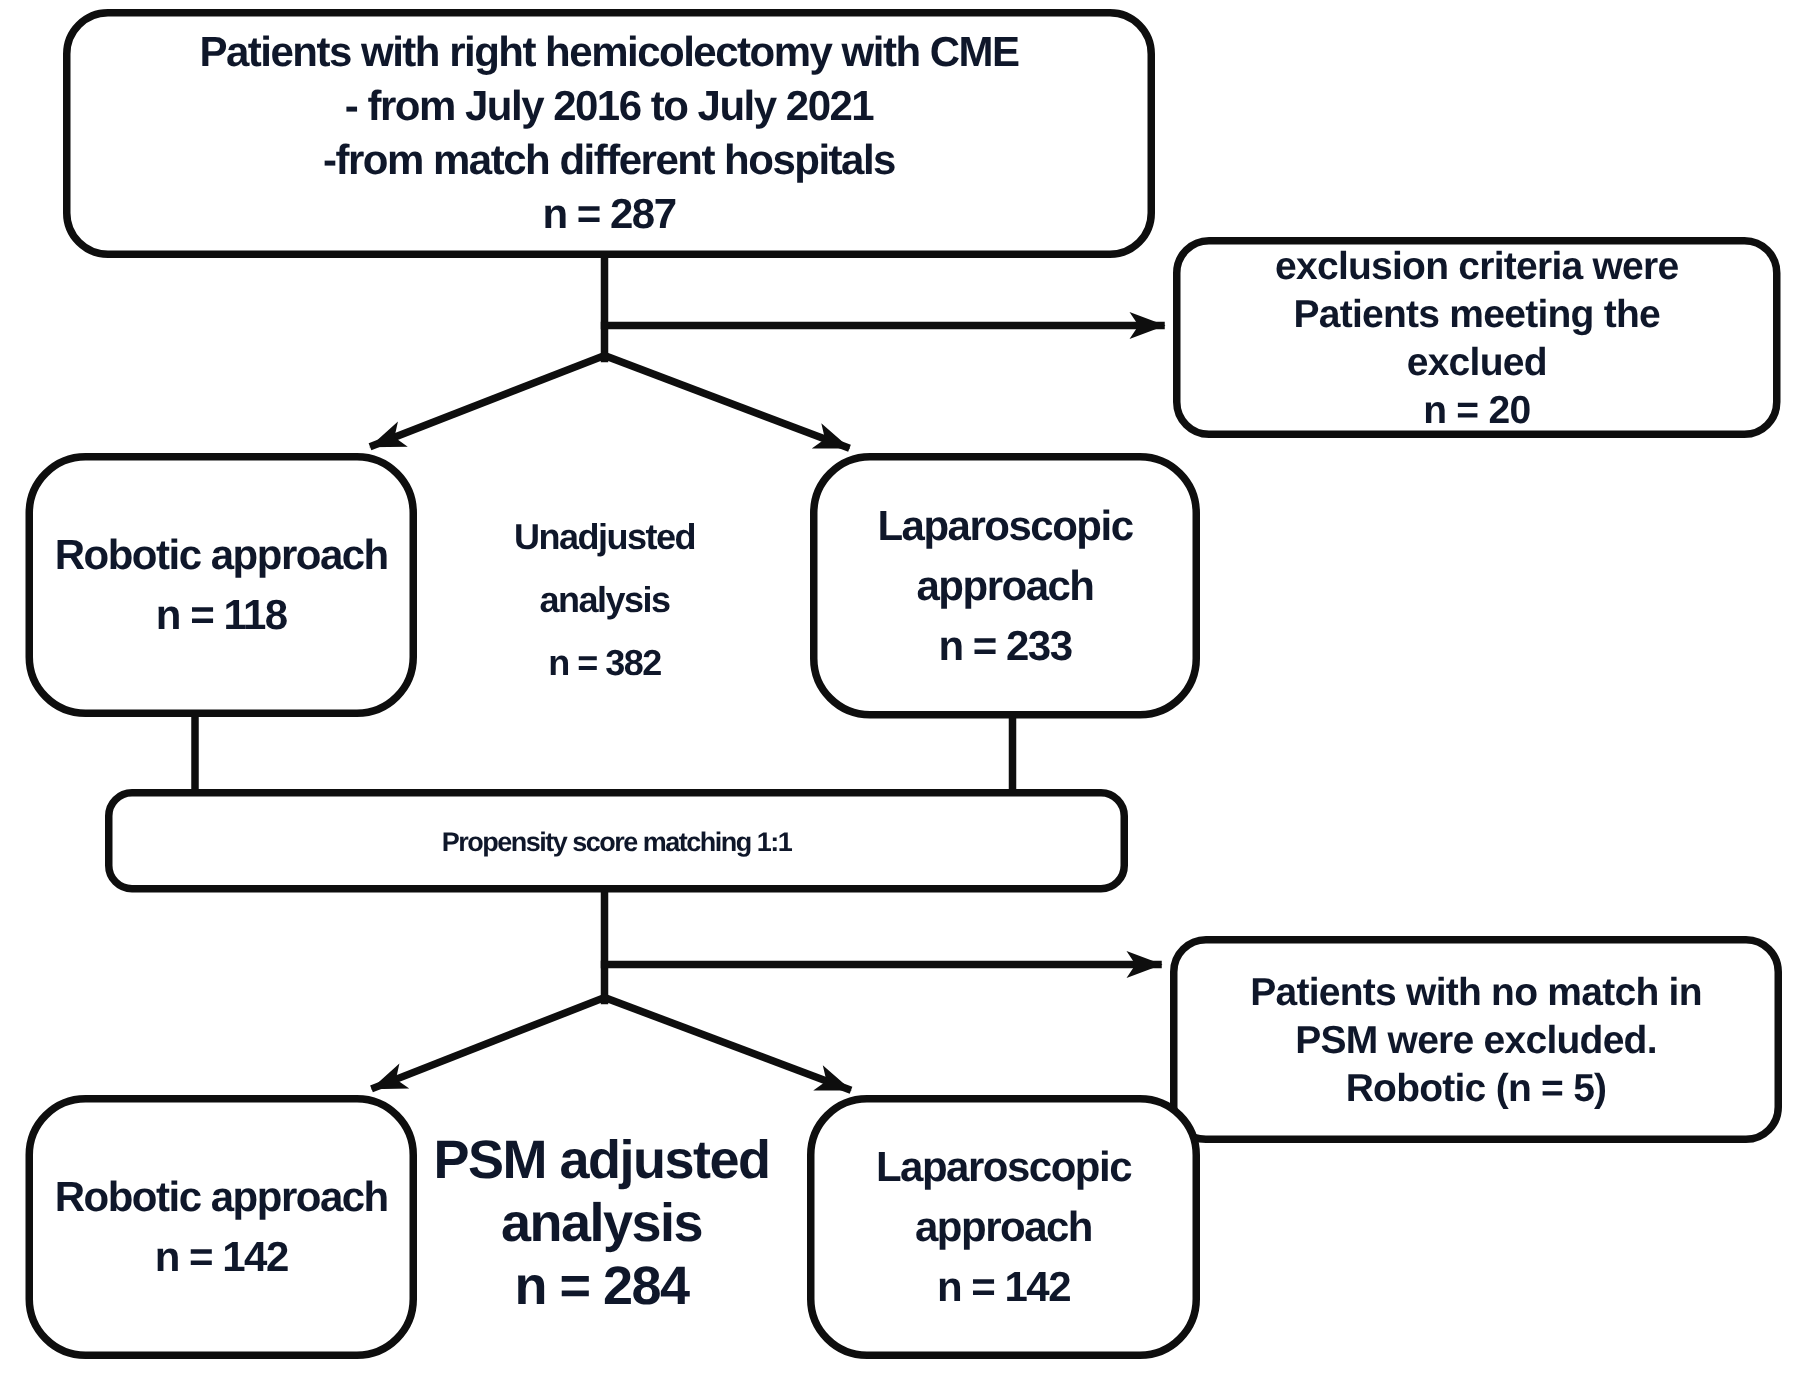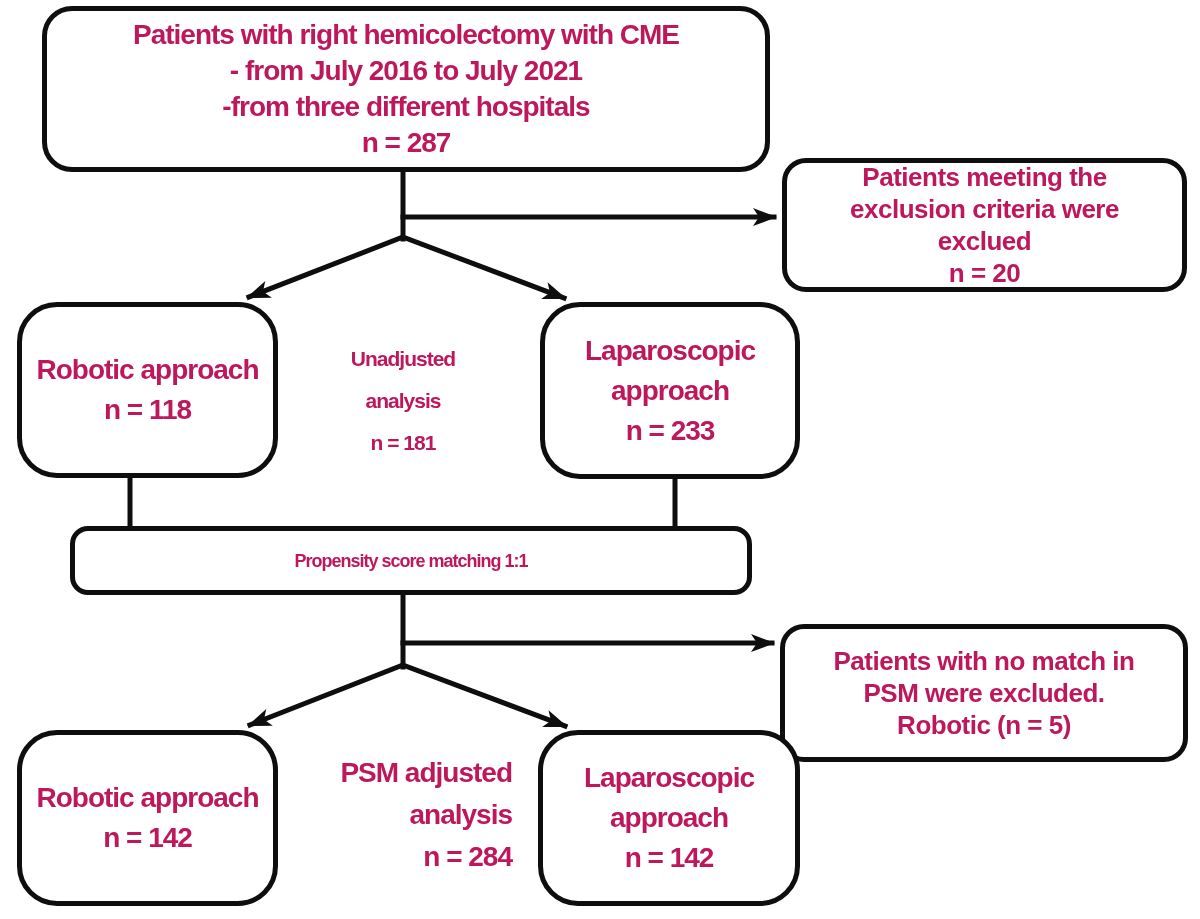--- a/index.html
+++ b/index.html
@@ -2,21 +2,21 @@
 <html><head>
 <meta charset="utf-8">
 <style>
   html,body{margin:0;padding:0;background:#ffffff;}
   #canvas{
     position:relative;
     width:1200px;
     height:919px;
     background:#ffffff;
     font-family:"Liberation Sans", sans-serif;
-    color:#be185d;
+    color:#0f172a;
     overflow:hidden;
   }
   #connectors{
     position:absolute;
     left:0; top:0;
     z-index:1;
   }
   .box{
     position:absolute;
     box-sizing:border-box;
@@ -42,31 +42,31 @@
   }
   .ln{white-space:nowrap;}
   
   #enrollment{left:42px;top:6px;width:728px;height:166px;border-radius:30px;
     font-size:28px;line-height:36px;letter-spacing:-1px;}
   #exclusion1{left:782px;top:158px;width:405px;height:134px;border-radius:24px;
     font-size:26px;line-height:32px;letter-spacing:-0.5px;}
   #robotic1{left:17px;top:302px;width:261px;height:176px;border-radius:40px;
     font-size:28px;line-height:40px;letter-spacing:-1px;}
   #unadjusted{left:292px;top:336px;width:222px;height:130px;
-    font-size:21px;line-height:42px;letter-spacing:-1px;}
+    font-size:24px;line-height:42px;letter-spacing:-1px;}
   #laparoscopic1{left:540px;top:302px;width:260px;height:177px;border-radius:40px;
     font-size:28px;line-height:40px;letter-spacing:-1px;}
   #psm{left:70px;top:526px;width:682px;height:69px;border-radius:18px;
     font-size:18px;line-height:32px;letter-spacing:-1px;}
   #exclusion2{left:780px;top:576px;width:408px;height:138px;border-radius:24px;
     font-size:26px;line-height:32px;letter-spacing:-0.5px;margin-top:48px;}
   #robotic2{left:17px;top:730px;width:261px;height:176px;border-radius:40px;
     font-size:28px;line-height:40px;letter-spacing:-1px;}
   #psmadjusted{left:290px;top:750px;width:222px;height:130px;
-    font-size:28px;line-height:42px;letter-spacing:-1px;align-items:flex-end;}
+    font-size:36px;line-height:42px;letter-spacing:-1px;}
   #laparoscopic2{left:538px;top:730px;width:262px;height:176px;border-radius:40px;
     font-size:28px;line-height:40px;letter-spacing:-1px;}
 </style>
 </head>
 <body>
 
 <div id="canvas">
 
   <svg id="connectors" width="1200" height="919" viewBox="0 0 1200 919">
     <defs>
@@ -84,40 +84,40 @@
       <path d="M403,592 L403,667"></path>
       <path d="M403,643 L772,643" marker-end="url(#arrow)"></path>
       <path d="M403,665 L250,725" marker-end="url(#arrow)"></path>
       <path d="M403,665 L565,726" marker-end="url(#arrow)"></path>
     </g>
   </svg>
 
   <div class="box" id="enrollment">
     <div class="ln">Patients with right hemicolectomy with CME</div>
     <div class="ln">- from July 2016 to July 2021</div>
-    <div class="ln">-from three different hospitals</div>
+    <div class="ln">-from match different hospitals</div>
     <div class="ln">n = 287</div>
   </div>
 
   <div class="box" id="exclusion1">
+    <div class="ln">exclusion criteria were</div>
     <div class="ln">Patients meeting the</div>
-    <div class="ln">exclusion criteria were</div>
     <div class="ln">exclued</div>
     <div class="ln">n = 20</div>
   </div>
 
   <div class="box" id="robotic1">
     <div class="ln">Robotic approach</div>
     <div class="ln">n = 118</div>
   </div>
 
   <div class="freelabel" id="unadjusted">
     <div class="ln">Unadjusted</div>
     <div class="ln">analysis</div>
-    <div class="ln">n = 181</div>
+    <div class="ln">n = 382</div>
   </div>
 
   <div class="box" id="laparoscopic1">
     <div class="ln">Laparoscopic</div>
     <div class="ln">approach</div>
     <div class="ln">n = 233</div>
   </div>
 
   <div class="box" id="psm">
     <div class="ln">Propensity score matching 1:1</div>

